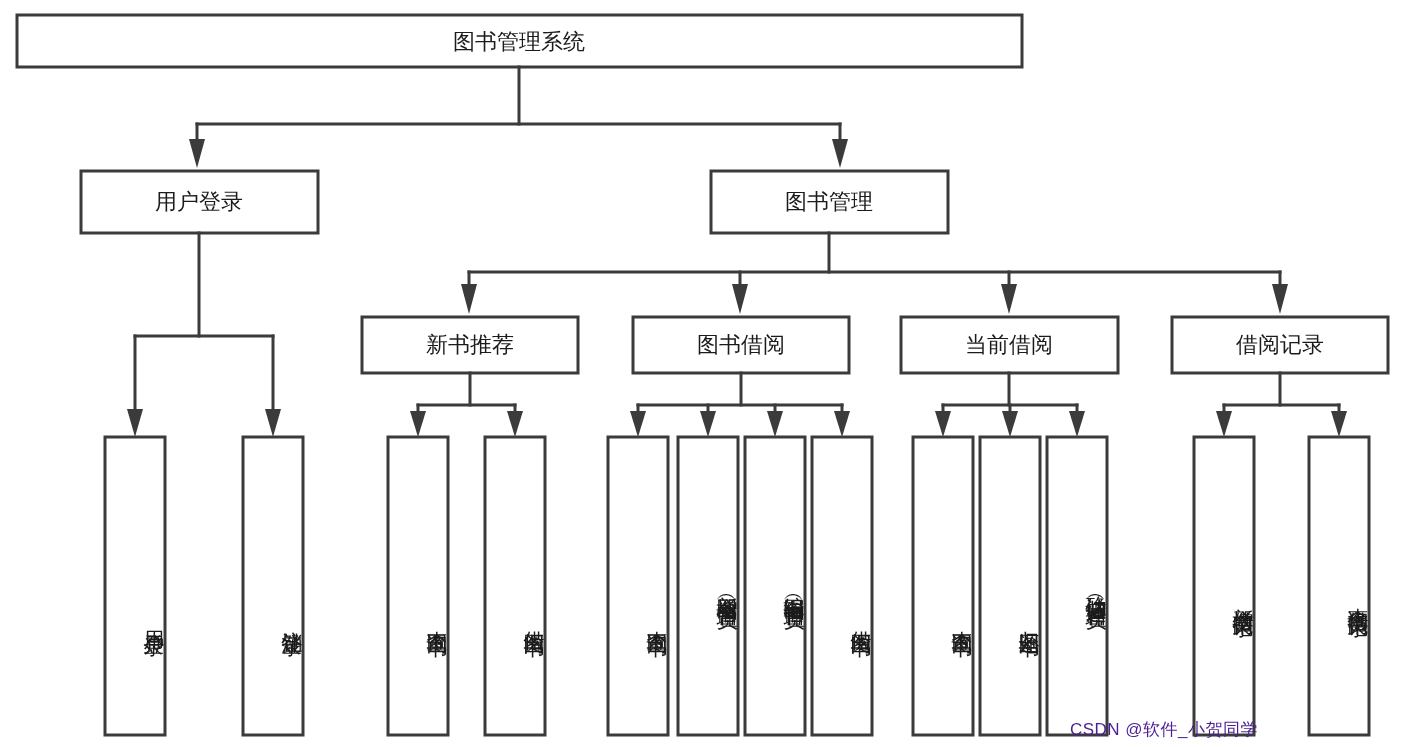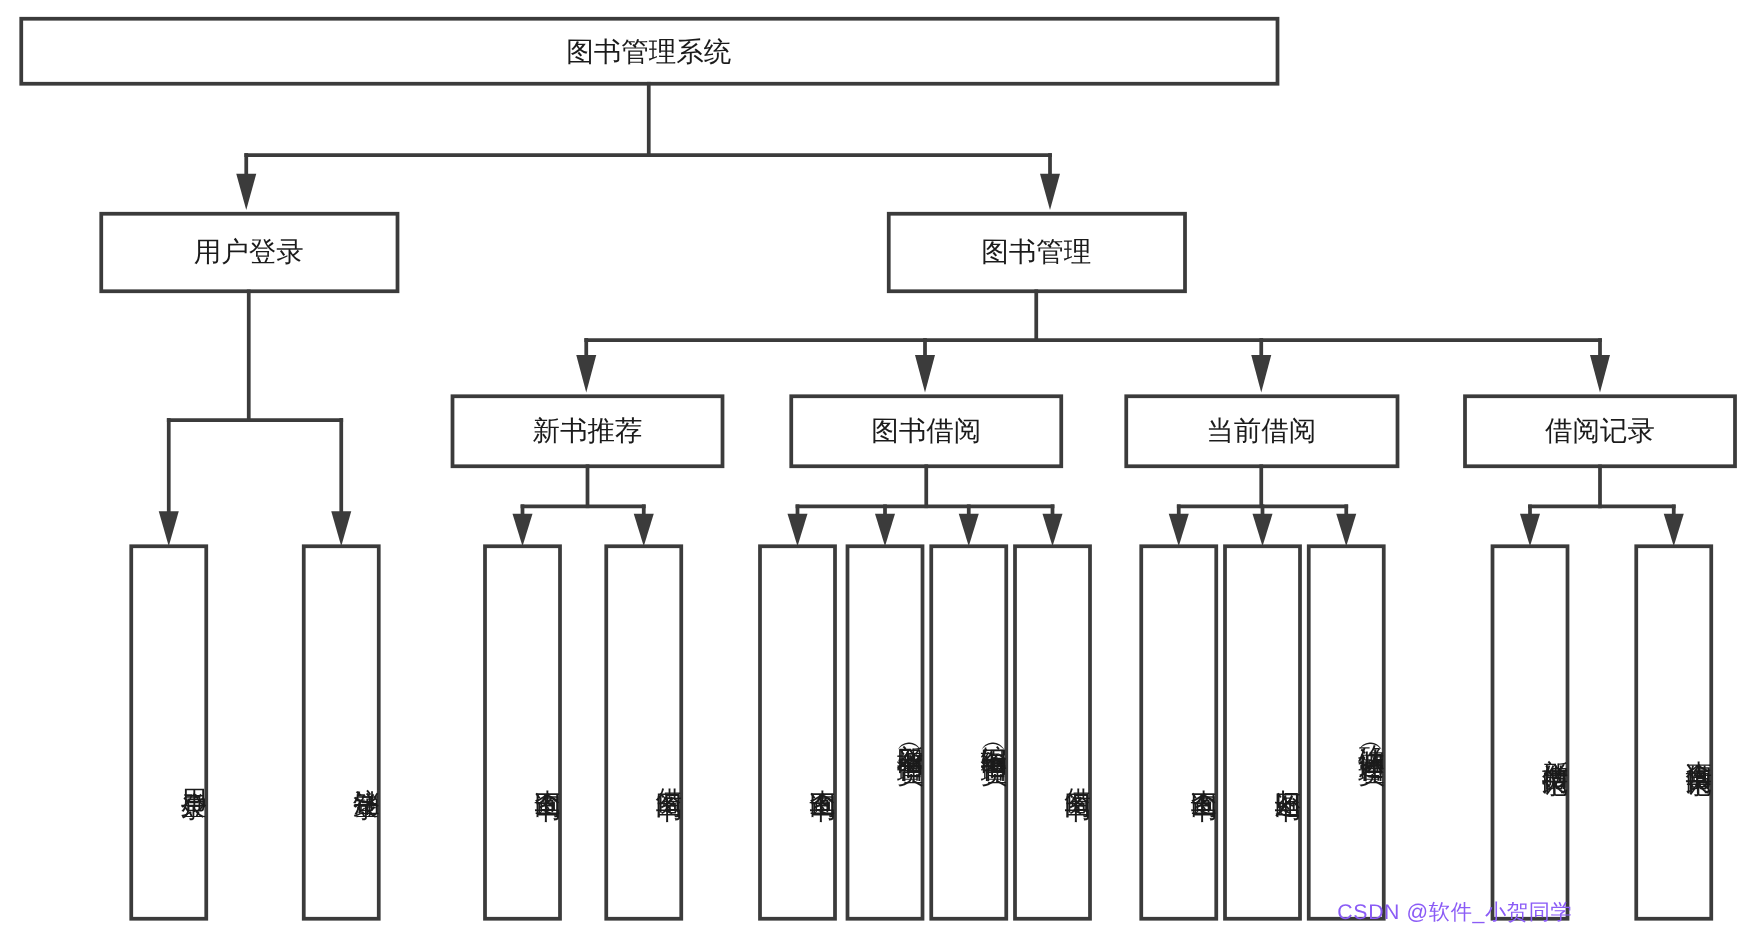--- a/index.html
+++ b/index.html
@@ -64,21 +64,21 @@
     align-items: flex-start;
     justify-content: center;
     pointer-events: none;
   }
   .watermark {
     position: absolute;
     right: 6px;
     bottom: 6px;
     font-family: "Liberation Sans", "DejaVu Sans", sans-serif;
     font-size: 17px;
-    color: #8b5cf6;
+    color: #4c1d95;
     white-space: nowrap;
     letter-spacing: 0.5px;
   }
 </style>
 </head>
 <body>
 
 <div id="diagram-root">
 
   <svg id="diagram-svg" viewBox="0 0 1405 747">

